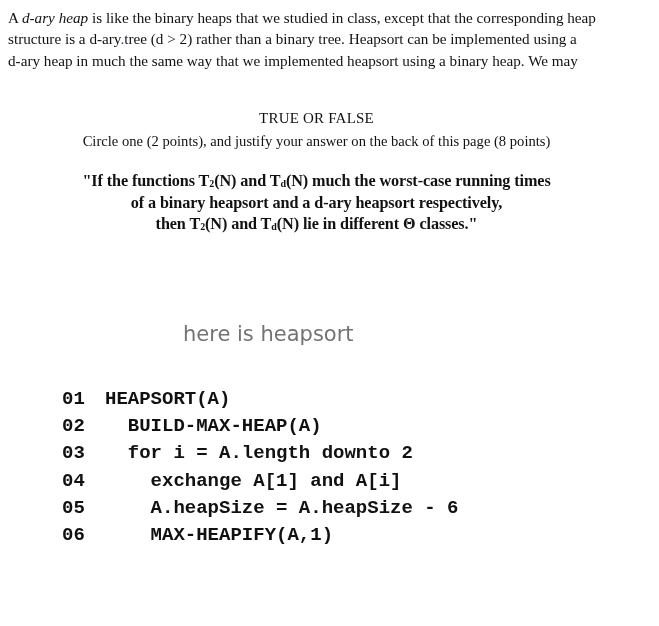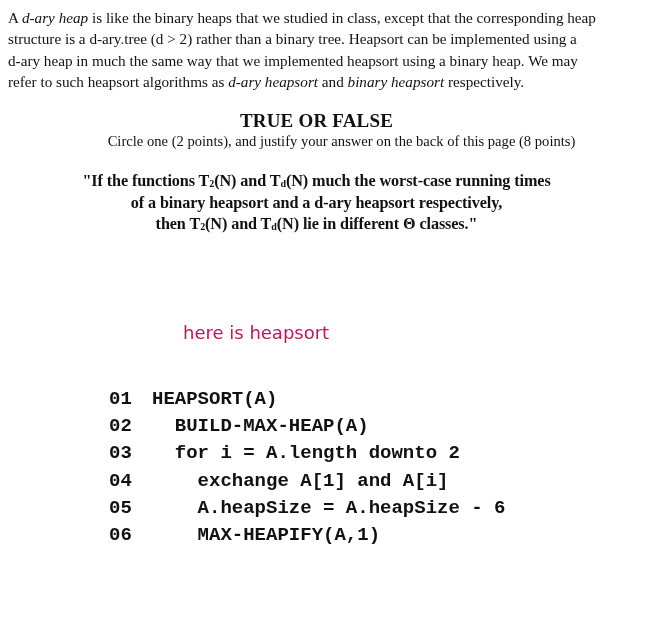--- a/index.html
+++ b/index.html
@@ -27,33 +27,32 @@
     .intro .line { display: block; white-space: nowrap; }
     .intro em { font-style: italic; }
     .intro .dot { color: #2a3fd0; }
     .tf-title {
       position: absolute;
       left: 0;
       width: 633px;
       top: 110px;
       text-align: center;
       font-family: "Liberation Serif", serif;
-      font-weight: bold;
-      font-size: 19px;
+      font-weight: normal;
+      font-size: 15px;
       letter-spacing: 0.2px;
     }
     .tf-sub {
       position: absolute;
       left: 0;
       width: 633px;
       top: 133px;
       text-align: center;
       font-family: "Liberation Serif", serif;
       font-size: 14.6px;
-      padding-left: 25px;
     }
     .quote {
       position: absolute;
       left: 0;
       width: 633px;
       top: 171px;
       text-align: center;
       font-family: "Liberation Serif", serif;
       font-weight: bold;
       font-size: 16.2px;
@@ -65,44 +64,43 @@
       font-size: 10px;
       vertical-align: baseline;
       position: relative;
       top: 1px;
     }
     .note {
       position: absolute;
       left: 183px;
       top: 322px;
       font-family: "DejaVu Sans", sans-serif;
-      font-size: 18px;
-      color: #be185d;
+      font-size: 21px;
+      color: #737373;
     }
     .code {
       position: absolute;
       left: 62px;
       top: 386px;
       font-family: "Liberation Mono", monospace;
       font-weight: bold;
       font-size: 19px;
       line-height: 27.2px;
       color: #111;
     }
     .code .row { display: block; white-space: pre; }
-    .code .ln { display: inline-block; width: 43px; margin-left: 47px; }
+    .code .ln { display: inline-block; width: 43px; }
   </style>
 </head>
 <body>
 
 <div class="intro">
   <span class="line"><span>A </span><em>d-ary heap</em><span> is like the binary heaps that we studied in class, except that the corresponding heap</span></span>
   <span class="line"><span>structure is a d-ary</span><span class="dot">.</span><span>tree (d &gt; 2) rather than a binary tree. Heapsort can be implemented using a</span></span>
   <span class="line">d-ary heap in much the same way that we implemented heapsort using a binary heap. We may</span>
-  <span class="line"><span>refer to such heapsort algorithms as </span><em>d-ary heapsort</em><span> and </span><em>binary heapsort</em><span> respectively.</span></span>
 </div>
 
 <div class="tf-title">TRUE OR FALSE</div>
 <div class="tf-sub">Circle one (2 points), and justify your answer on the back of this page (8 points)</div>
 
 <div class="quote">
   <span class="line"><span>"If the functions  T</span><sub>2</sub><span>(N)  and  T</span><sub>d</sub><span>(N)  much the worst-case running times</span></span>
   <span class="line">of a binary heapsort and a d-ary heapsort respectively,</span>
   <span class="line"><span>then  T</span><sub>2</sub><span>(N)  and  T</span><sub>d</sub><span>(N)  lie in different Θ classes."</span></span>
 </div>

